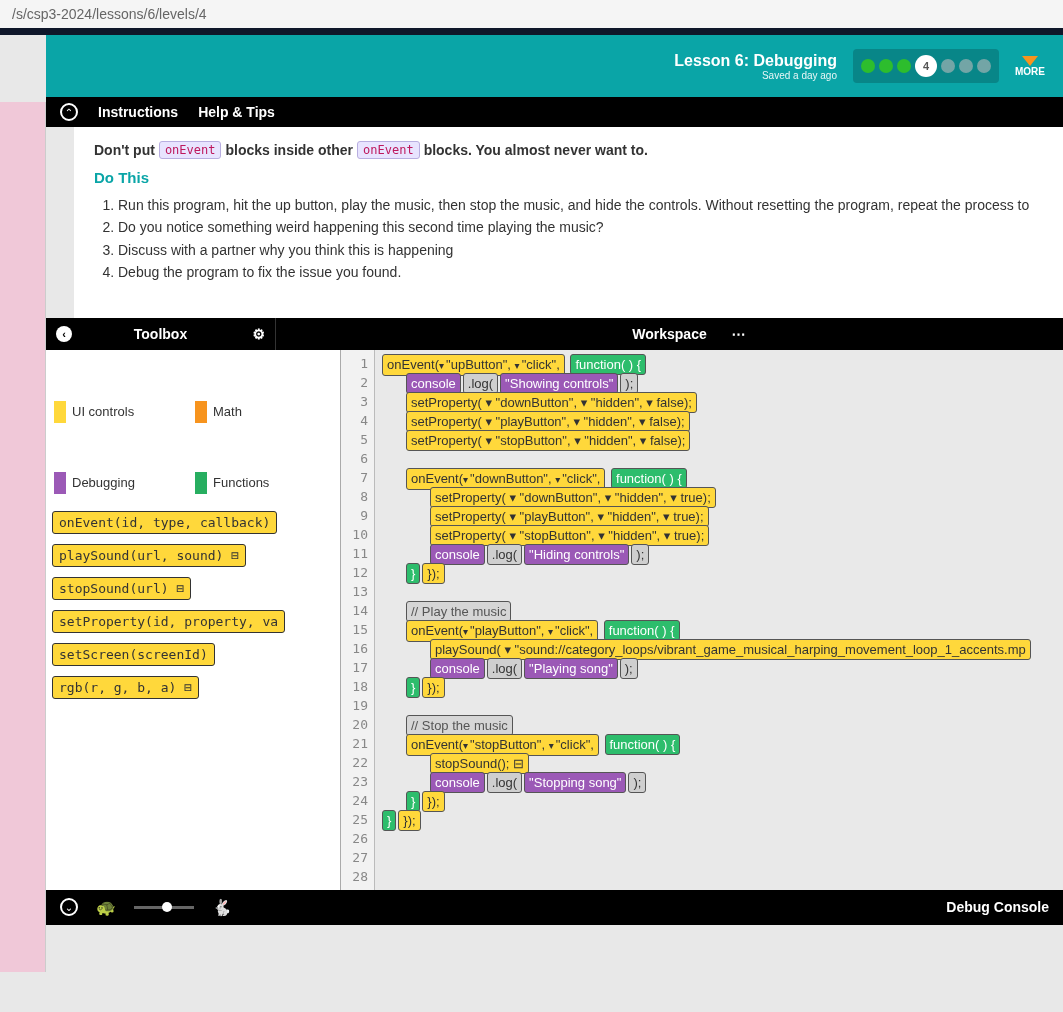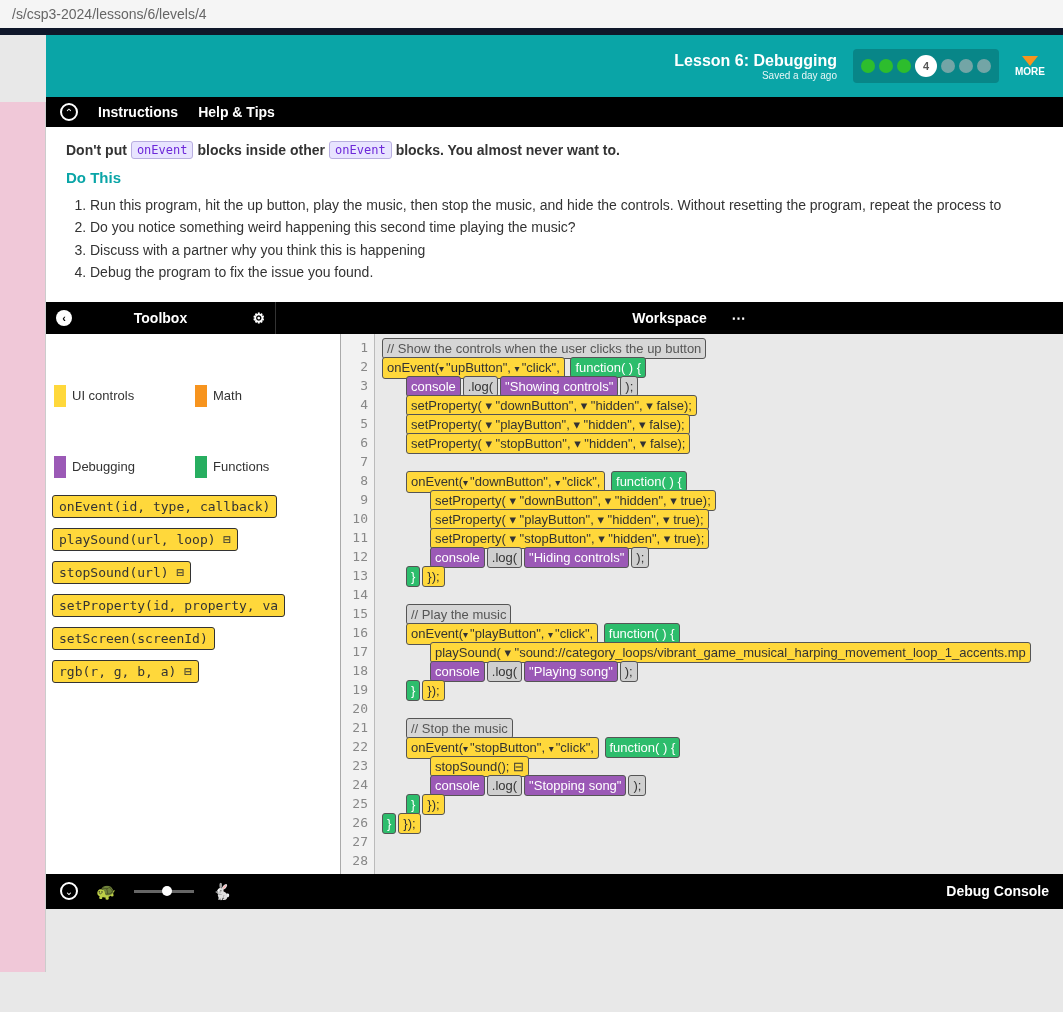--- a/index.html
+++ b/index.html
@@ -11,23 +11,23 @@
     .lesson-title .small { font-size: 10px; opacity: .9; }
     .progress-pills { display: flex; align-items: center; gap: 4px; background: #088688; padding: 6px 8px; border-radius: 4px; }
     .pill { width: 14px; height: 14px; border-radius: 50%; display: inline-block; }
     .pill.green { background: #2dbd2d; }
     .pill.current { background: #fff; color: #555; font-weight: 700; display: flex; align-items: center; justify-content: center; font-size: 11px; width: 22px; height: 22px; }
     .pill.grey { background: #bbb; opacity: .6; }
     .more-flag { color: #fff; display: flex; flex-direction: column; align-items: center; font-size: 10px; font-weight: 700; }
     .more-flag .tri { width: 0; height: 0; border-left: 8px solid transparent; border-right: 8px solid transparent; border-top: 10px solid #f7941e; }
     .black-nav { background: #000; color: #fff; display: flex; align-items: center; padding: 6px 14px; gap: 20px; font-size: 14px; }
     .black-nav .nav-icon { width: 18px; height: 18px; border: 2px solid #fff; border-radius: 50%; display: flex; align-items: center; justify-content: center; font-size: 10px; }
-    .instructions-box { background: #fff; padding: 14px 20px 18px; }
+    .instructions-box { background: #fff; padding: 14px 20px 34px; margin-left: 28px; }
     .instructions-box .warn { font-size: 14px; margin-bottom: 10px; display: flex; flex-wrap: wrap; align-items: center; gap: 4px; }
-    .code-chip { background: #e8e4ff; border: 1px solid #b8aee0; border-radius: 3px; padding: 1px 5px; font-family: monospace; font-size: 12px; color: #6d28d9; }
+    .code-chip { background: #e8e4ff; border: 1px solid #b8aee0; border-radius: 3px; padding: 1px 5px; font-family: monospace; font-size: 12px; color: #be185d; }
     .do-this { color: #0aa5a7; font-weight: 700; font-size: 15px; margin: 8px 0; }
     .instructions-box ol { margin-left: 24px; font-size: 14px; line-height: 1.6; }
     .ide { display: flex; flex-direction: column; background: #e0e0e0; }
     .ide-head { background: #000; color: #fff; display: flex; align-items: center; font-size: 14px; font-weight: 700; }
     .ide-head .tb { width: 230px; display: flex; align-items: center; justify-content: center; padding: 8px 0; border-right: 1px solid #333; position: relative; }
     .ide-head .tb .left-icon { position:absolute; left:10px; width:16px; height:16px; background:#fff; color:#000; border-radius:50%; font-size:11px; display:flex; align-items:center; justify-content:center;}
     .ide-head .tb .gear { position: absolute; right: 10px; font-size: 14px; }
     .ide-head .ws { flex: 1; text-align: center; padding: 8px 0; }
     .ide-body { display: flex; }
     .toolbox { width: 295px; background: #fff; padding: 6px; border-right: 1px solid #aaa; }
@@ -134,33 +134,32 @@
         <div class="cat">
               <span class="swatch sw-purple"></span>
               <span>Debugging</span>
             </div>
         <div class="cat">
               <span class="swatch sw-green"></span>
               <span>Functions</span>
             </div>
       </div>
       <div><span class="tb-block">onEvent(id, type, callback)</span></div>
-      <div><span class="tb-block">playSound(url, loop) ⊟</span></div>
+      <div><span class="tb-block">playSound(url, sound) ⊟</span></div>
       <div><span class="tb-block">stopSound(url) ⊟</span></div>
       <div><span class="tb-block">setProperty(id, property, va</span></div>
       <div><span class="tb-block">setScreen(screenId)</span></div>
       <div><span class="tb-block">rgb(r, g, b, a) ⊟</span></div>
     </div>
 
     <div class="workspace">
       <div class="gutter">
         1<br>2<br>3<br>4<br>5<br>6<br>7<br>8<br>9<br>10<br>11<br>12<br>13<br>14<br>15<br>16<br>17<br>18<br>19<br>20<br>21<br>22<br>23<br>24<br>25<br>26<br>27<br>28
       </div>
       <div class="code">
-        <div class="line"><span class="blk cm">// <span>Show the controls when the user clicks the up button</span></span></div>
         <div class="line"><span class="blk y"><span>onEvent(</span><span class="dd">▾</span><span>"upButton"</span>, <span class="dd">▾</span><span>"click"</span>,</span> <span class="blk g">function( ) {</span></div>
         <div class="line indent1"><span class="blk pu"><span>console</span></span><span class="blk gr"><span>.log(</span></span><span class="blk pu">"Showing controls"</span><span class="blk gr">);</span></div>
         <div class="line indent1"><span class="blk y">setProperty( ▾ "downButton", ▾ "hidden", ▾ false);</span></div>
         <div class="line indent1"><span class="blk y">setProperty( ▾ "playButton", ▾ "hidden", ▾ false);</span></div>
         <div class="line indent1"><span class="blk y">setProperty( ▾ "stopButton", ▾ "hidden", ▾ false);</span></div>
         <div class="line"></div>
         <div class="line indent1"><span class="blk y"><span>onEvent(</span><span class="dd">▾</span><span>"downButton"</span>, <span class="dd">▾</span><span>"click"</span>,</span> <span class="blk g">function( ) {</span></div>
         <div class="line indent2"><span class="blk y">setProperty( ▾ "downButton", ▾ "hidden", ▾ true);</span></div>
         <div class="line indent2"><span class="blk y">setProperty( ▾ "playButton", ▾ "hidden", ▾ true);</span></div>
         <div class="line indent2"><span class="blk y">setProperty( ▾ "stopButton", ▾ "hidden", ▾ true);</span></div>

